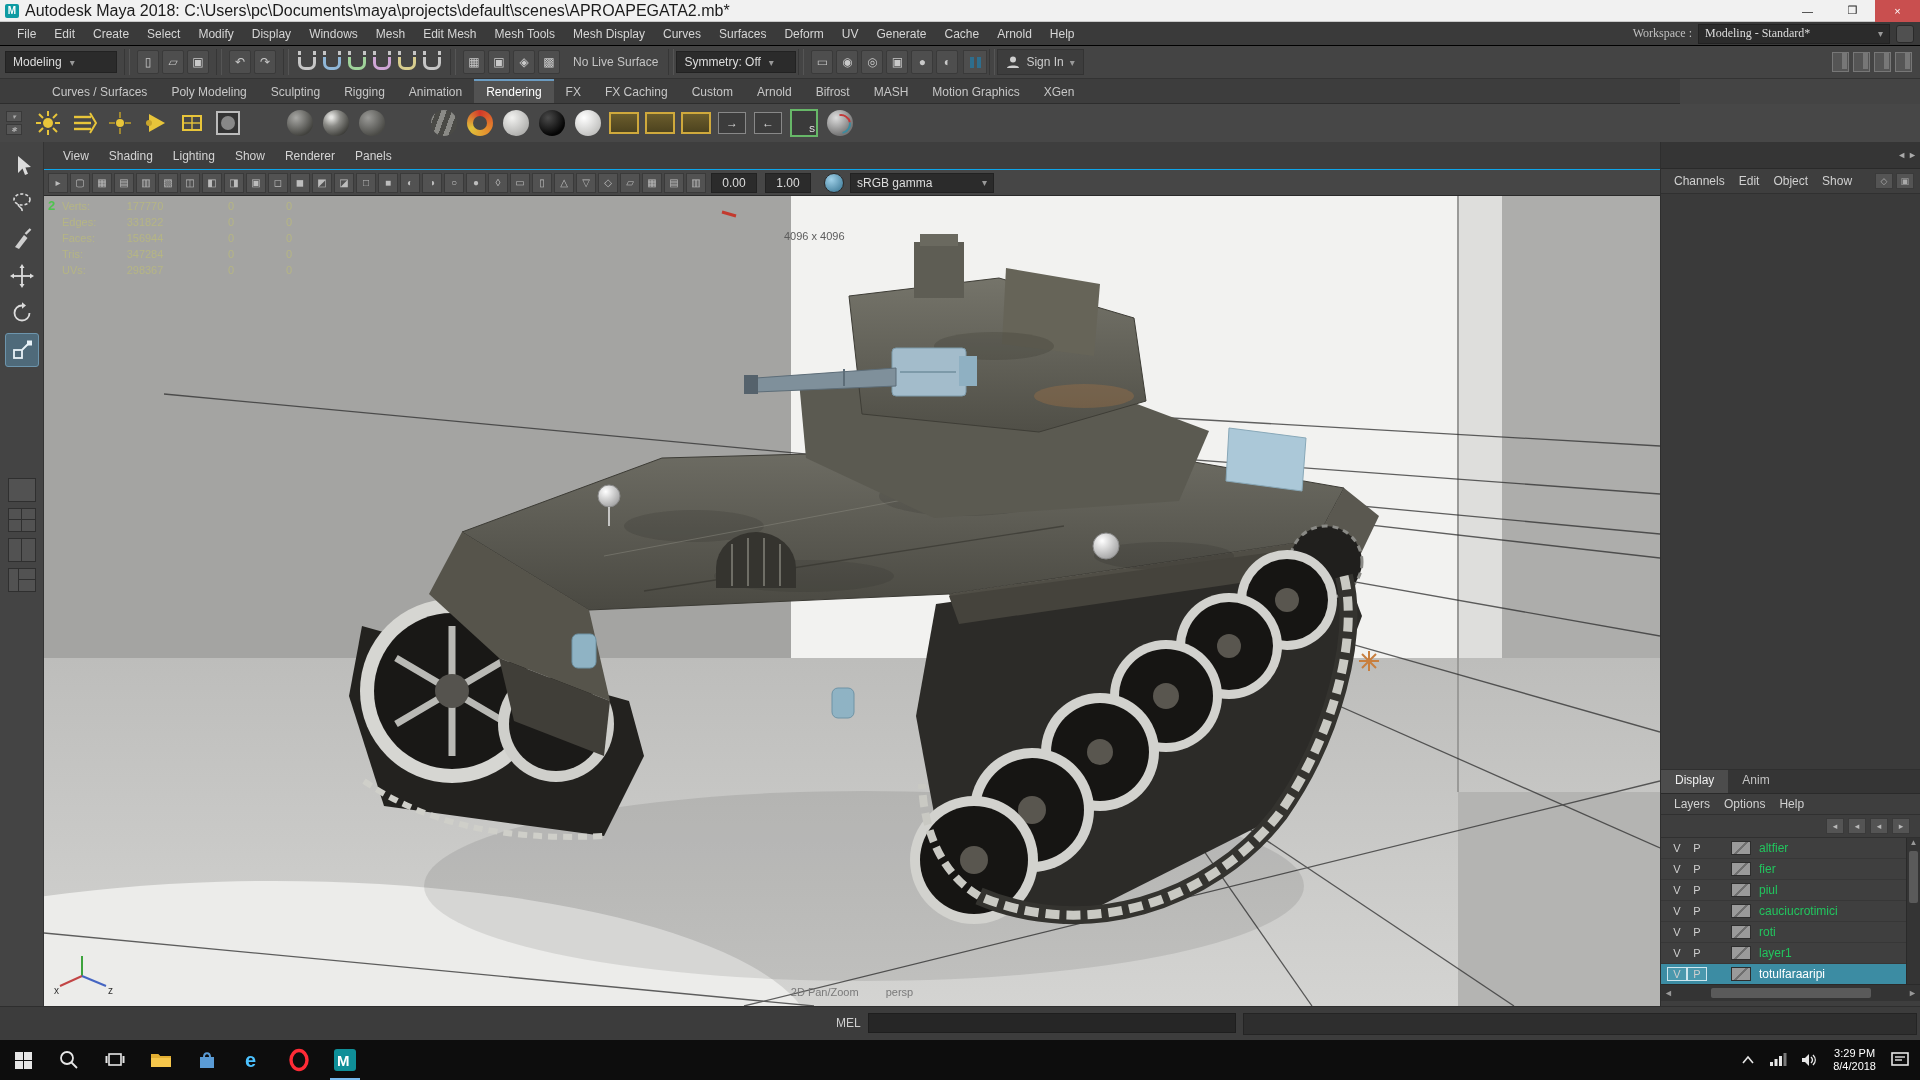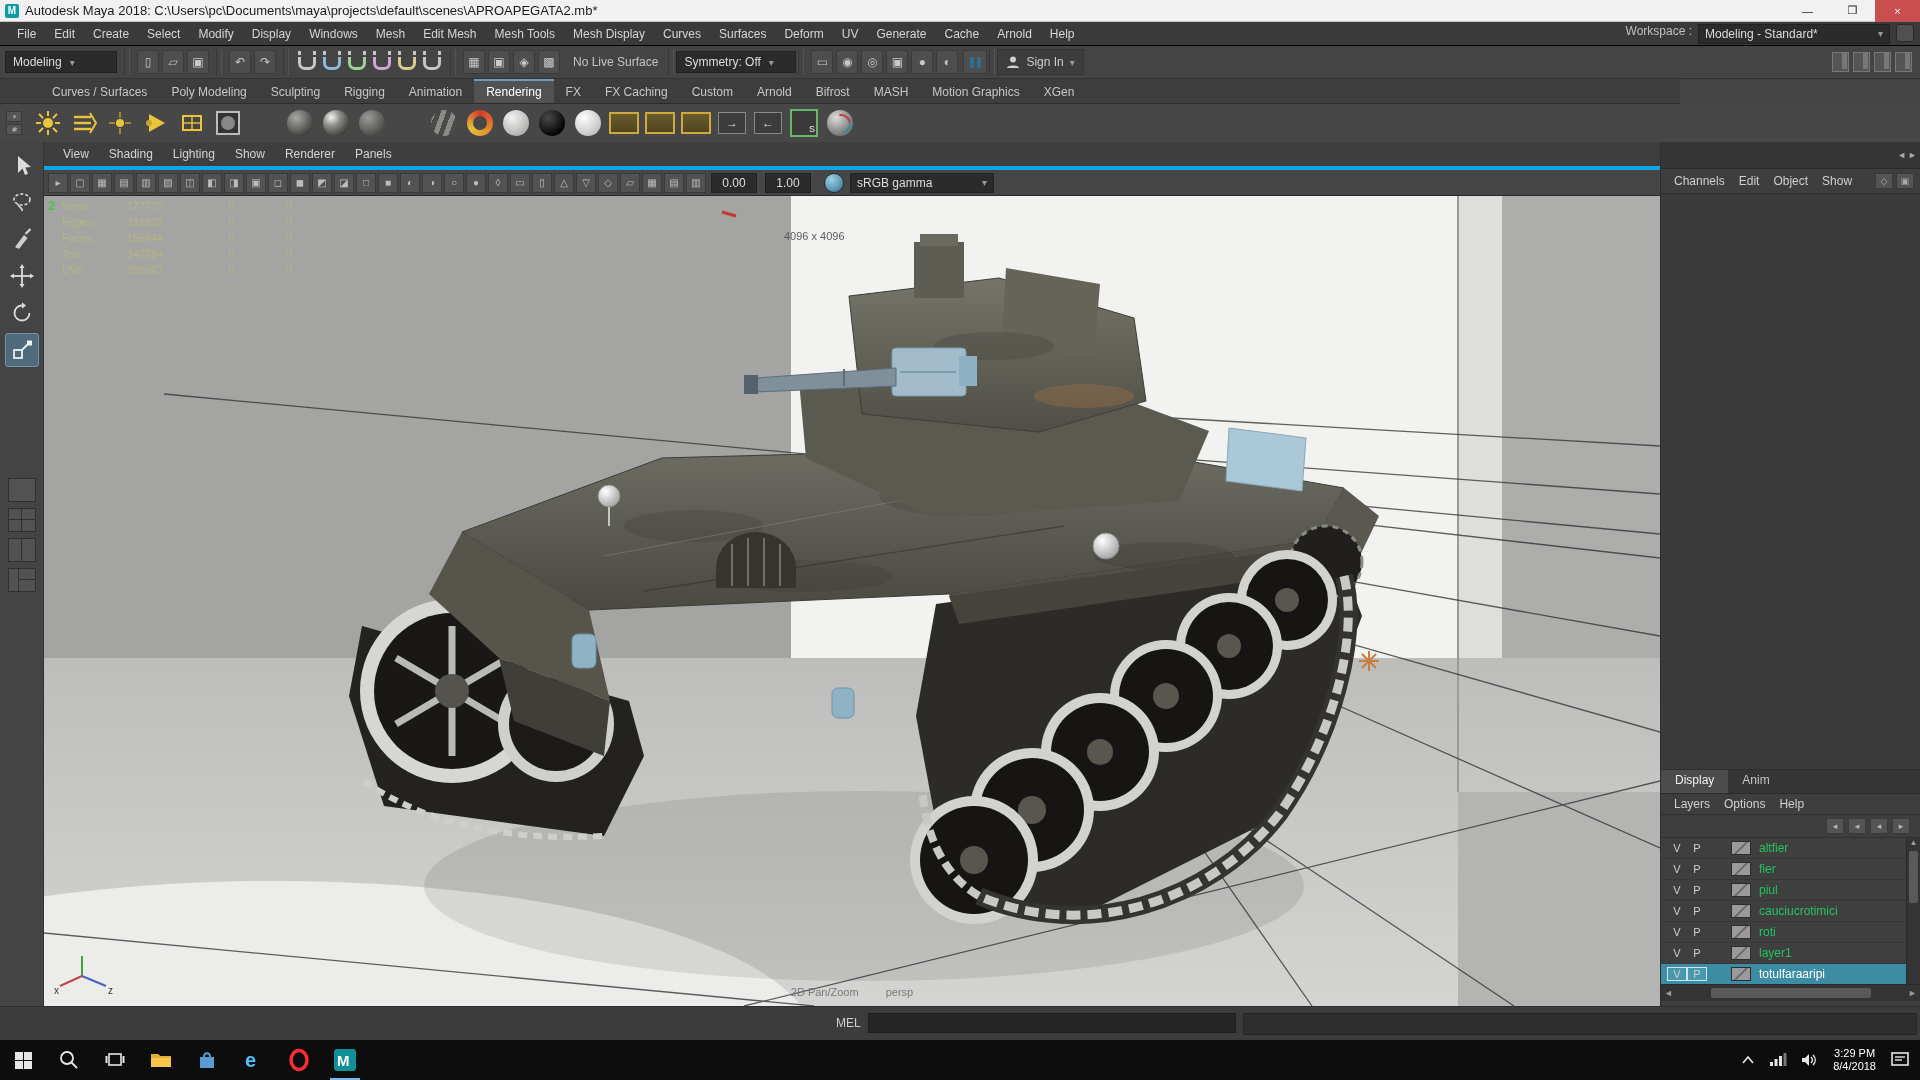--- a/index.html
+++ b/index.html
@@ -1,30 +1,30 @@
 <!DOCTYPE html>
 <html><head>
 <meta charset="utf-8">
 <style>
   html,body{margin:0;padding:0;background:#1a1a1a;}
   .root{position:relative;width:1920px;height:1080px;background:#444;font-family:"Liberation Sans",sans-serif;font-size:12px;color:#ccc;overflow:hidden;}
 
   
   .titlebar{position:absolute;left:0;top:0;width:1920px;height:22px;background:#f1f1f1;color:#1b1b1b;display:flex;align-items:center;border-bottom:1px solid #c8c8c8;box-sizing:border-box;}
   .app-ico{width:14px;height:14px;margin:0 6px 0 5px;background:#0e9ba3;border-radius:2px;color:#fff;font-size:10px;font-weight:bold;display:flex;align-items:center;justify-content:center;}
-  .tb-title{font-size:13px;white-space:nowrap;}
+  .tb-title{font-size:16px;white-space:nowrap;}
   .winbtns{margin-left:auto;display:flex;height:22px;}
   .wb{width:45px;height:22px;display:flex;align-items:center;justify-content:center;font-size:11px;color:#222;}
   .wb.close{background:#c94f4f;color:#fff;}
 
   
   .menubar{position:absolute;left:0;top:22px;width:1920px;height:24px;background:#3a3a3a;display:flex;align-items:center;border-bottom:1px solid #000000;box-sizing:border-box;}
   .menus{display:flex;align-items:center;padding-left:8px;}
   .menu-item{padding:0 9px;height:24px;display:flex;align-items:center;color:#d6d6d6;font-size:12px;white-space:nowrap;}
-  .workspace{margin-left:auto;display:flex;gap:6px;padding-right:6px;}
+  .workspace{margin-left:auto;display:flex;align-items:center;gap:6px;padding-right:6px;font-family:Liberation Serif, serif;}
   .ws-label{color:#c0c0c0;}
   .wsdrop{width:178px;height:18px;background:#2b2b2b;border:1px solid #222;display:flex;align-items:center;padding:0 6px;color:#ddd;}
   .wsdrop .arr{margin-left:auto;color:#999;font-size:10px;}
   .ws-gear{width:16px;height:16px;border:1px solid #2a2a2a;background:#505050;border-radius:3px;}
 
   
   .statusline{position:absolute;left:0;top:46px;width:1920px;height:33px;background:#444;display:flex;align-items:center;border-bottom:1px solid #333;box-sizing:border-box;}
   .sl-group{display:flex;align-items:center;gap:3px;padding:0 5px;}
   .sl-sep{width:4px;height:26px;border-left:1px solid #363636;border-right:1px solid #555;margin:0 2px;}
   .drop{height:20px;background:#2b2b2b;border:1px solid #222;display:flex;align-items:center;padding:0 7px;gap:8px;color:#ddd;}
@@ -63,21 +63,21 @@
   
   .toolcol{position:absolute;left:0;top:142px;width:44px;height:864px;background:#444;border-right:1px solid #333;box-sizing:border-box;display:flex;flex-direction:column;align-items:center;padding-top:6px;}
   .tool{width:34px;height:34px;margin-bottom:3px;display:flex;align-items:center;justify-content:center;border-radius:3px;}
   .tool.selected{background:#4f6a7a;border:1px solid #6d95ad;box-sizing:border-box;}
   .layouts{margin-top:108px;display:flex;flex-direction:column;gap:6px;align-items:center;}
   .lay{width:26px;height:22px;border:1px solid #2f2f2f;background:#525252;position:relative;}
   .lay i{position:absolute;background:#2f2f2f;}
 
   
   .viewport{position:absolute;left:44px;top:142px;width:1616px;height:864px;background:#3c3c3c;}
-  .vp-menurow{height:28px;background:#3e3e3e;display:flex;align-items:center;padding-left:10px;gap:2px;border-bottom:4px solid #0ea5e9;box-sizing:border-box;}
+  .vp-menurow{height:28px;background:#3e3e3e;display:flex;align-items:center;padding-left:10px;gap:2px;border-bottom:1px solid #0ea5e9;box-sizing:border-box;}
   .vp-menu{padding:0 9px;color:#d4d4d4;}
   .vp-iconrow{height:26px;background:#464646;display:flex;align-items:center;gap:2px;padding-left:4px;border-bottom:1px solid #2a2a2a;box-sizing:border-box;}
   .vpi{width:18px;height:18px;background:#525252;border:1px solid #3a3a3a;color:#bdbdbd;font-size:10px;display:flex;align-items:center;justify-content:center;}
   .vp-field{width:44px;height:18px;background:#2b2b2b;border:1px solid #222;color:#ddd;display:flex;align-items:center;justify-content:center;margin:0 3px;}
   .gamma-drop{width:130px;height:18px;background:#2b2b2b;border:1px solid #222;display:flex;align-items:center;padding:0 6px;color:#ddd;margin-left:4px;}
   .gamma-drop .arr{margin-left:auto;color:#999;font-size:10px;}
   .cm-ico{width:18px;height:18px;border-radius:50%;background:radial-gradient(circle at 35% 30%,#9fd0e8,#33708e);border:1px solid #2a2a2a;margin-left:8px;}
   .canvas{position:relative;width:1616px;height:810px;overflow:hidden;background:#a6a6a6;}
   .scene{position:absolute;left:0;top:0;}
 

